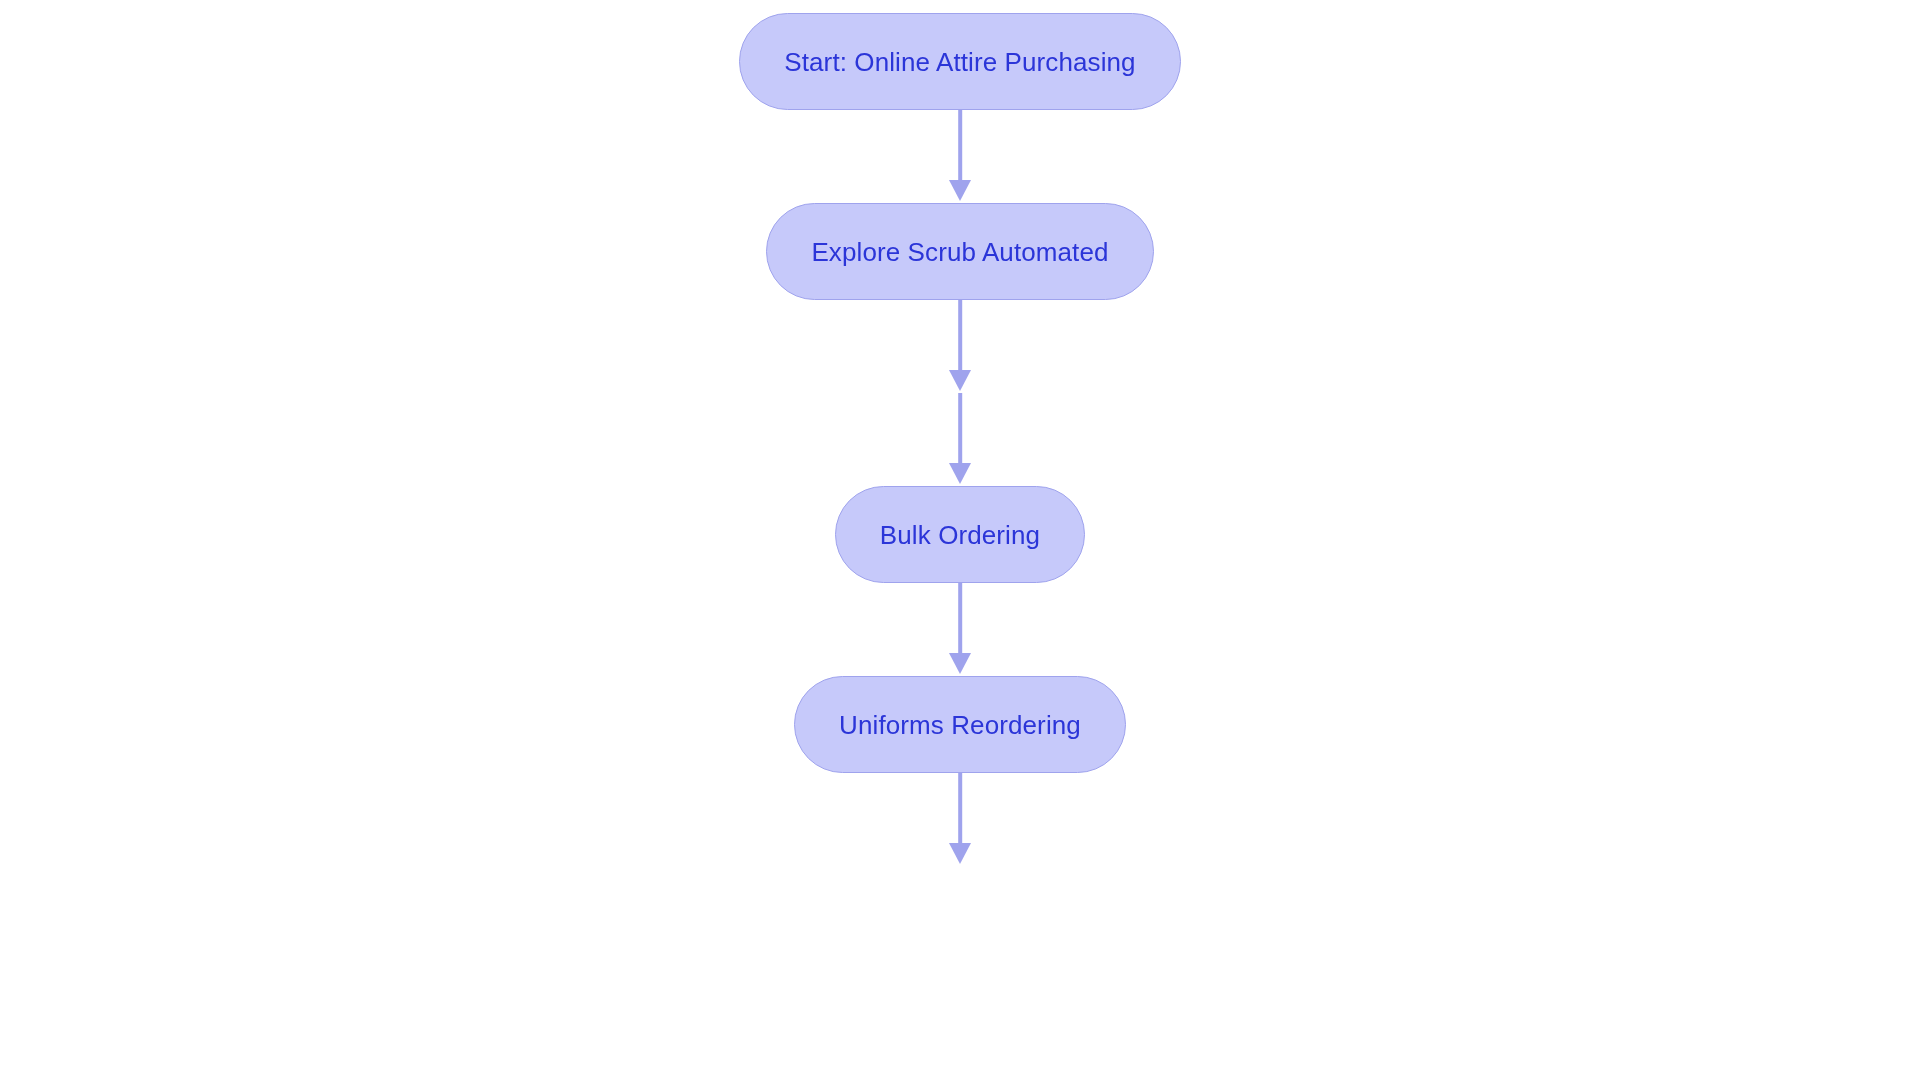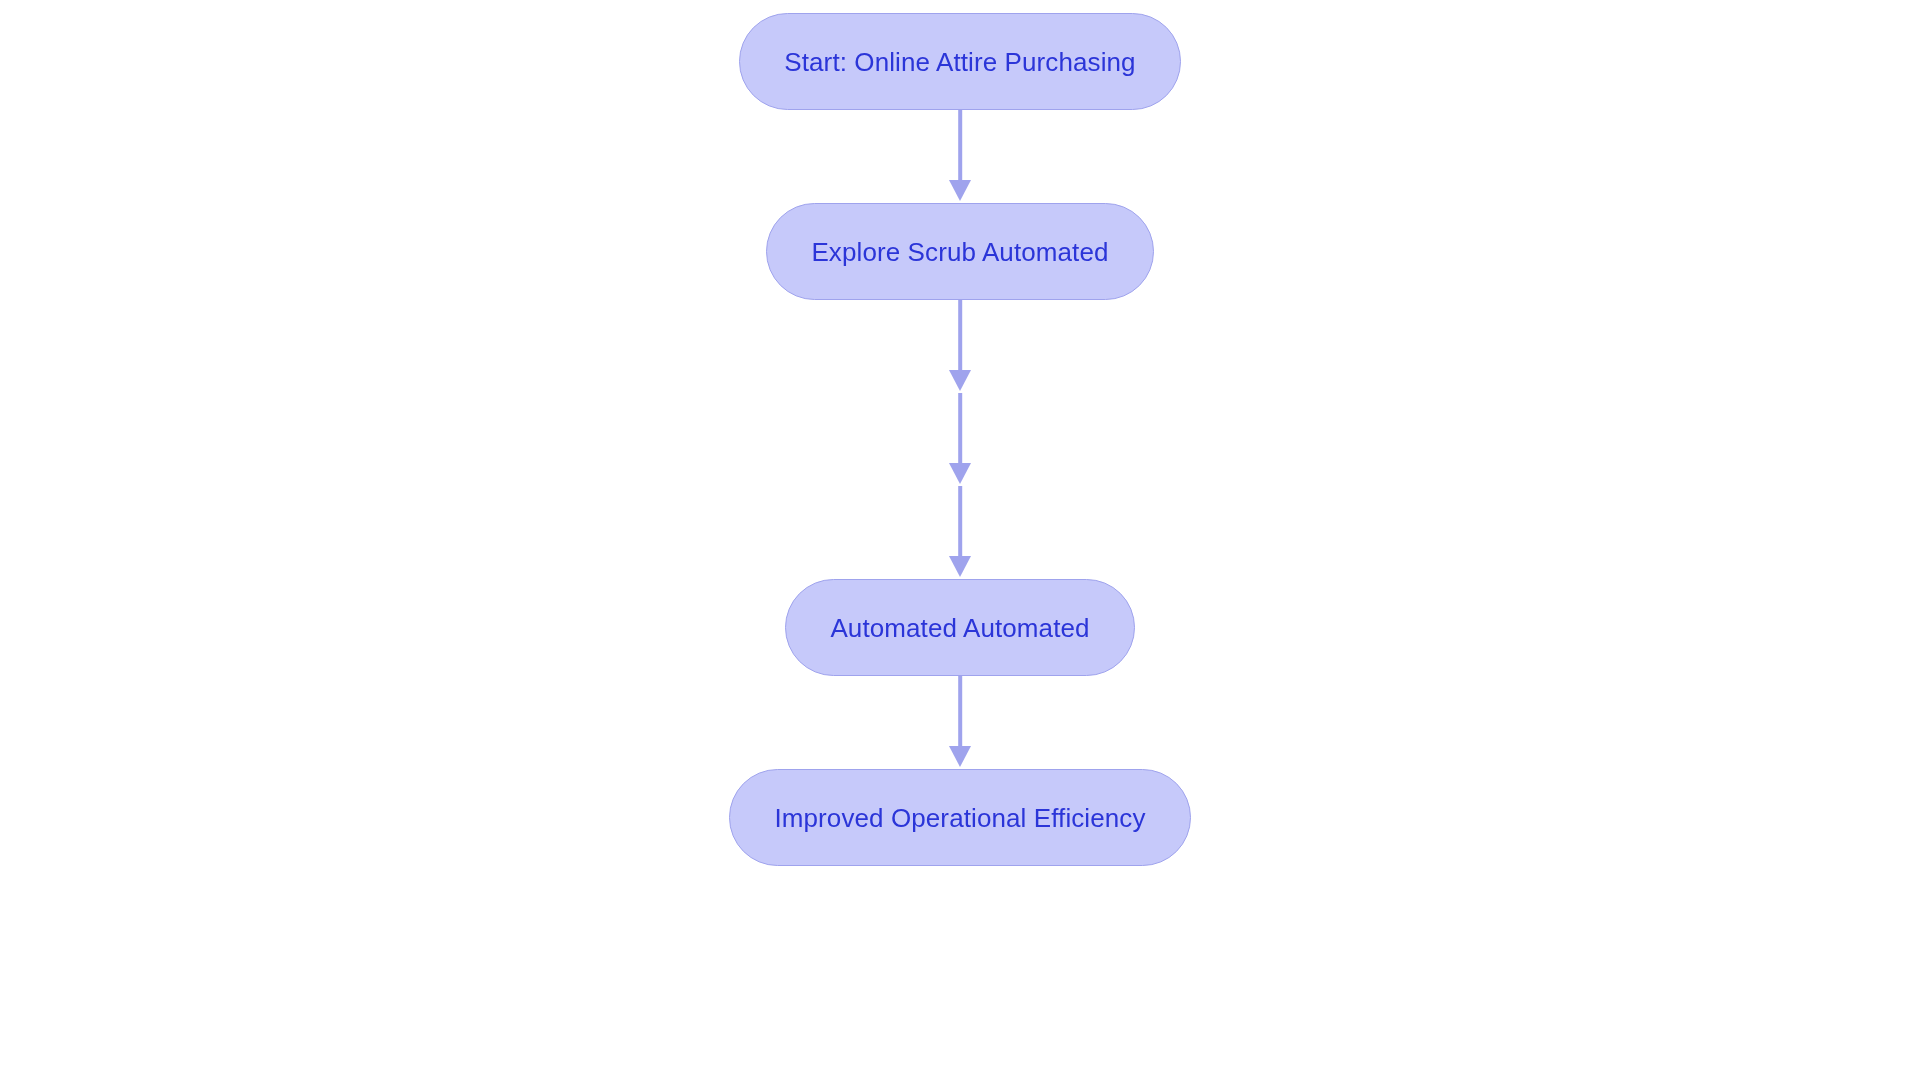--- a/index.html
+++ b/index.html
@@ -112,33 +112,33 @@
       <div class="conn-line"></div>
       <div class="conn-head"></div>
     </div>
 
 
     <div class="flow-connector">
       <div class="conn-line"></div>
       <div class="conn-head"></div>
     </div>
 
-
-    <div class="flow-connector">
-      <div class="conn-line"></div>
-      <div class="conn-head"></div>
-    </div>
-
     <div class="flow-node">
-      <span class="flow-node-label">Automated Automated</span>
+      <span class="flow-node-label">Bulk Ordering</span>
     </div>
 
     <div class="flow-connector">
       <div class="conn-line"></div>
       <div class="conn-head"></div>
     </div>
 
     <div class="flow-node">
-      <span class="flow-node-label">Improved Operational Efficiency</span>
+      <span class="flow-node-label">Uniforms Reordering</span>
     </div>
+
+    <div class="flow-connector">
+      <div class="conn-line"></div>
+      <div class="conn-head"></div>
+    </div>
+
 
   </div>
 </div>
 
 </body></html>

